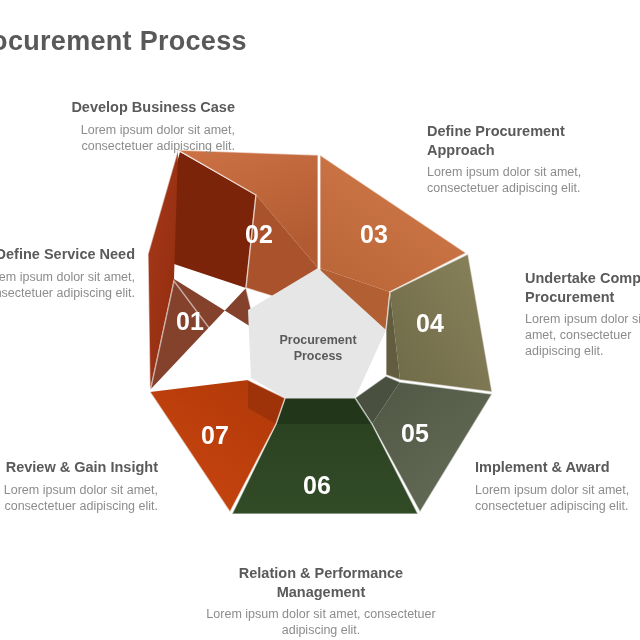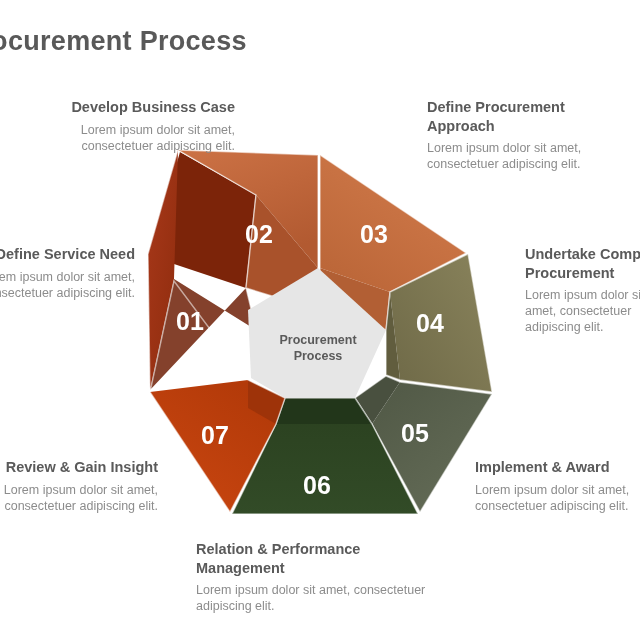--- a/index.html
+++ b/index.html
@@ -49,28 +49,28 @@
     position: absolute;
     line-height: 1.28;
   }
   .callout .ttl {
     font-size: 14.5px;
     font-weight: bold;
     color: #5a5a5a;
     margin-bottom: 5px;
     white-space: nowrap;
   }
-  .callout .ttl.wrap { white-space: normal; }
+  .callout .ttl.wrap { white-space: normal; margin-top: 24px; }
   .callout .body {
     font-size: 12.5px;
     color: #8c8c8c;
   }
   .ta-right { text-align: right; }
   .ta-left  { text-align: left; }
-  .ta-center{ text-align: left; }
+  .ta-center{ text-align: center; }
 </style>
 </head>
 <body>
 
 <div id="page">
 
   <div id="title">Procurement Process</div>
 
   <svg id="wheel" width="640" height="640" viewBox="0 0 640 640">
     <defs>

